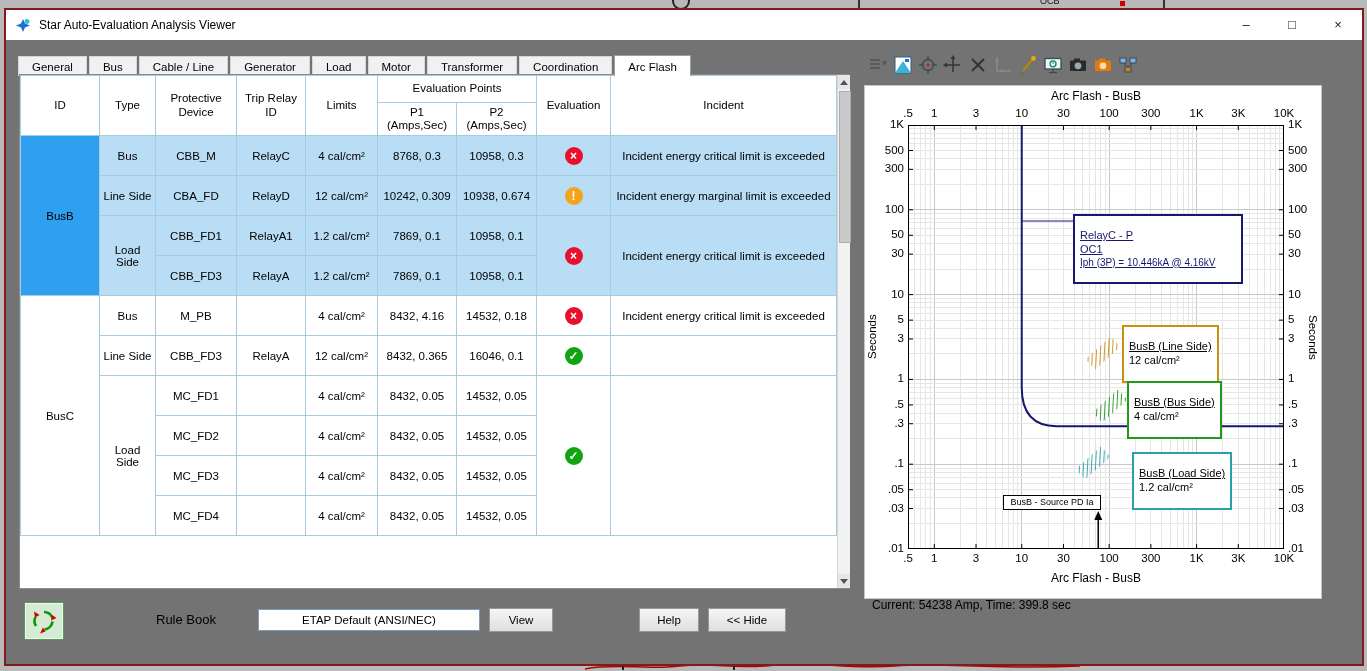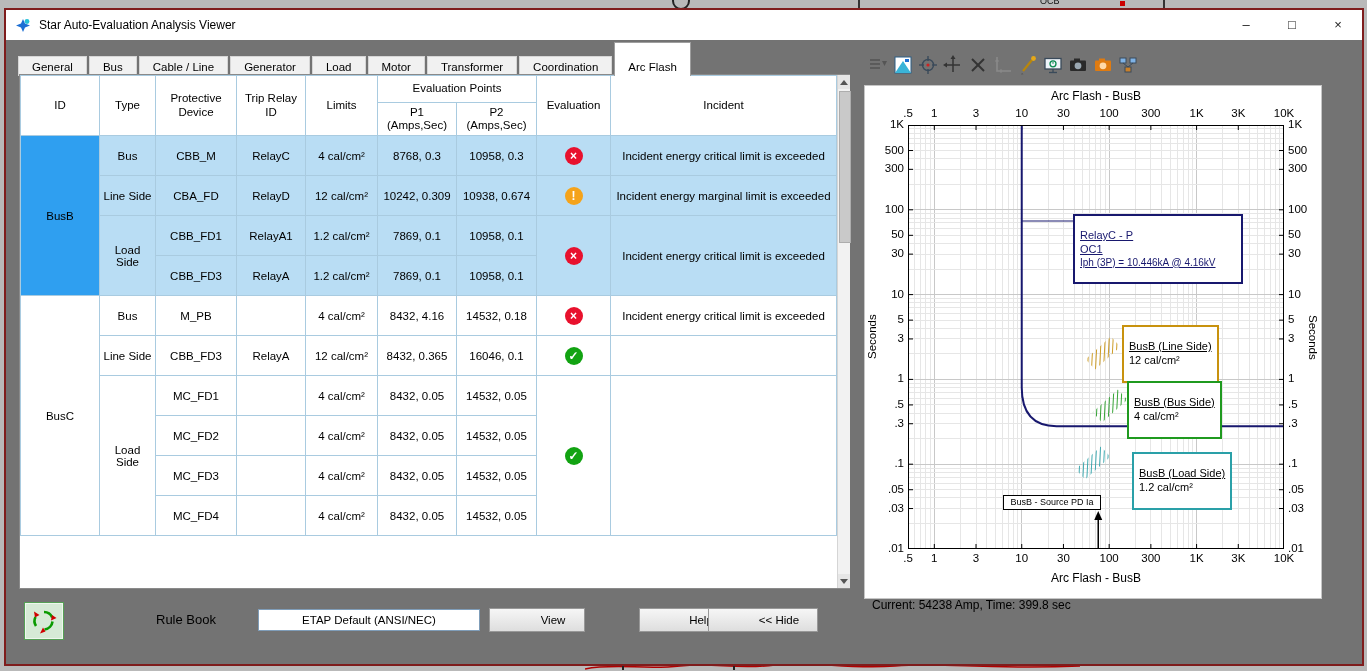--- a/index.html
+++ b/index.html
@@ -19,21 +19,21 @@
   
   #window{position:absolute;left:4px;top:8px;width:1356px;height:654px;background:#737373;border:2px solid #7f1d1d;z-index:2;}
   .titlebar{position:absolute;left:0;top:0;right:0;height:30px;background:#fff;display:flex;align-items:center;}
   .app-icon{margin-left:10px;width:15px;height:15px;flex:0 0 auto;}
   .title-text{font-size:12px;margin-left:8px;}
   .win-btns{position:absolute;right:1px;top:1px;display:flex;}
   .win-btn{width:46px;height:27px;display:flex;align-items:center;justify-content:center;font-size:13px;color:#222;cursor:default;}
   
   .tabstrip{position:absolute;left:12px;top:42px;display:flex;align-items:flex-end;height:24px;}
   .tab{padding:4px 13px 3px 13px;font-size:11.5px;background:#f1f1f1;border:1px solid #d6d6d6;border-bottom:none;margin-right:2px;white-space:nowrap;}
-  .tab.active{background:#fff;border-color:#9e9e9e;padding-top:18px;position:relative;z-index:2;}
+  .tab.active{background:#fff;border-color:#9e9e9e;padding-top:5px;position:relative;z-index:2;}
   
   #tablebox{position:absolute;left:13px;top:64px;width:829px;height:513px;border:1px solid #8a8a8a;background:#fff;display:flex;}
   #tbl{border-collapse:collapse;table-layout:fixed;width:816px;align-self:flex-start;}
   #tbl th,#tbl td{border:1px solid #a9cbe0;font-size:11.5px;text-align:center;padding:0 2px;overflow:hidden;font-weight:normal;}
   #tbl thead tr.h1 th{height:26px;}
   #tbl thead tr.h2 th{height:32px;white-space:pre-line;line-height:1.15;}
   #tbl thead th{white-space:pre-line;line-height:1.2;}
   #tbl tbody tr{height:40px;}
   tr.busb td{background:#b9ddf4;}
   td.idcell-busb{background:#2f9ff0 !important;}
@@ -44,21 +44,21 @@
   .eval-pass{background:#12a312;}
   
   .vscroll{width:12px;background:#f2f2f2;border-left:1px solid #d5d5d5;position:relative;flex:0 0 auto;margin-left:auto;}
   .sb-btn{position:absolute;left:0;width:12px;height:14px;background:#e6e6e6;display:flex;align-items:center;justify-content:center;}
   .sb-tri-up{width:0;height:0;border-left:4px solid transparent;border-right:4px solid transparent;border-bottom:5px solid #555;}
   .sb-tri-dn{width:0;height:0;border-left:4px solid transparent;border-right:4px solid transparent;border-top:5px solid #555;}
   .sb-thumb{position:absolute;left:1px;top:16px;width:10px;height:150px;background:#c9c9c9;border:1px solid #adadad;}
   
   .rb-label{position:absolute;left:150px;top:602px;width:94px;text-align:left;font-size:13px;}
   .rb-input{position:absolute;left:252px;top:599px;width:216px;height:18px;border:1px solid #7f9db9;font-size:11.5px;text-align:center;font-family:"Liberation Sans",sans-serif;}
-  .btn{position:absolute;height:22px;background:linear-gradient(#f6f6f6,#dedede);border:1px solid #989898;font-size:11.5px;font-family:"Liberation Sans",sans-serif;display:flex;align-items:center;justify-content:center;padding-left:32px;}
+  .btn{position:absolute;height:22px;background:linear-gradient(#f6f6f6,#dedede);border:1px solid #989898;font-size:11.5px;font-family:"Liberation Sans",sans-serif;display:flex;align-items:center;justify-content:center;}
   #btn-view{left:483px;top:598px;width:62px;}
   #btn-help{left:633px;top:598px;width:58px;}
   #btn-hide{left:702px;top:598px;width:76px;}
   .recycle-btn{position:absolute;left:18px;top:592px;width:38px;height:36px;background:#d6ead6;border:1px solid #55a055;box-shadow:inset 0 0 0 1px #eef7ee;display:flex;align-items:center;justify-content:center;}
   
   .cv-toolbar{position:absolute;left:861px;top:44px;height:22px;display:flex;gap:4px;align-items:center;}
   .tb-icon{width:21px;height:21px;display:flex;align-items:center;justify-content:center;}
   
   #chart{position:absolute;left:858px;top:75px;width:456px;height:512px;background:#fff;border:1px solid #c6c6c6;}
   .c-title{position:absolute;left:43px;width:376px;text-align:center;font-size:12px;}

